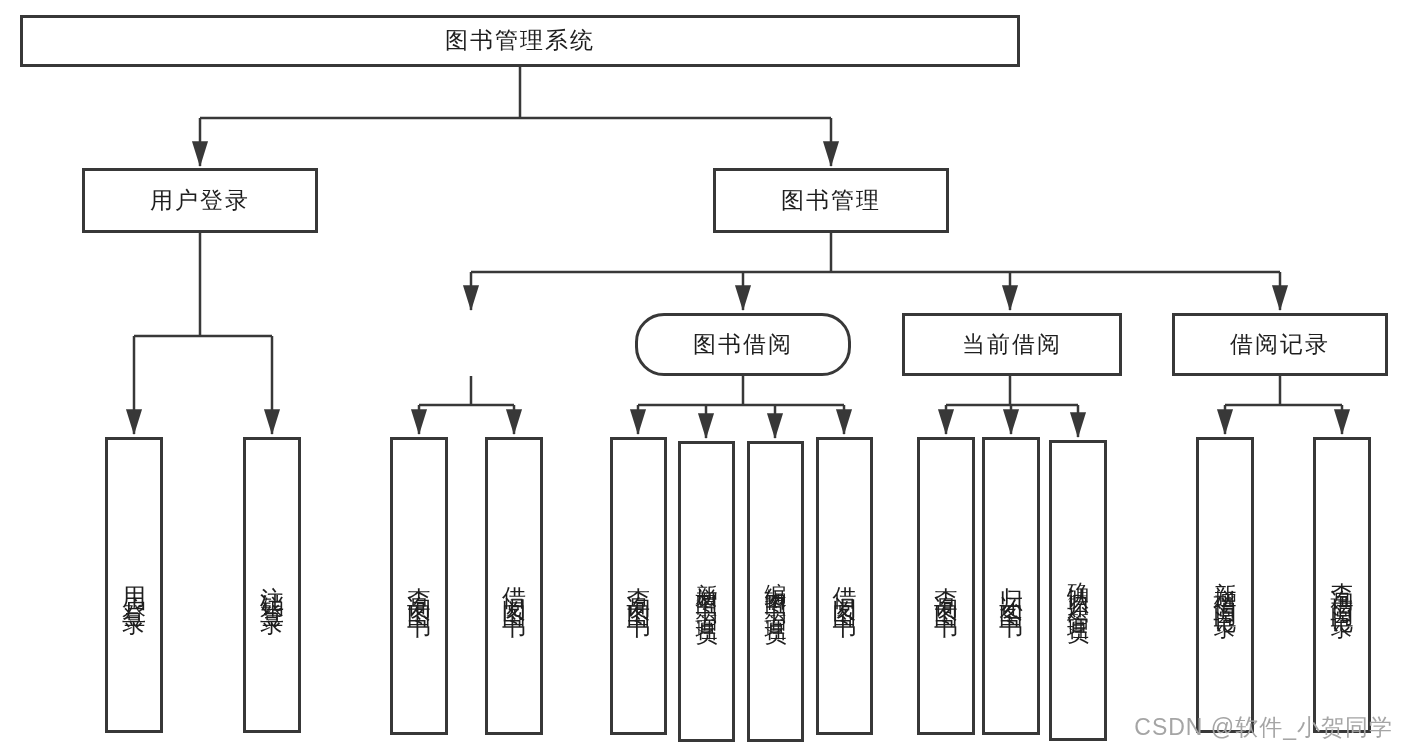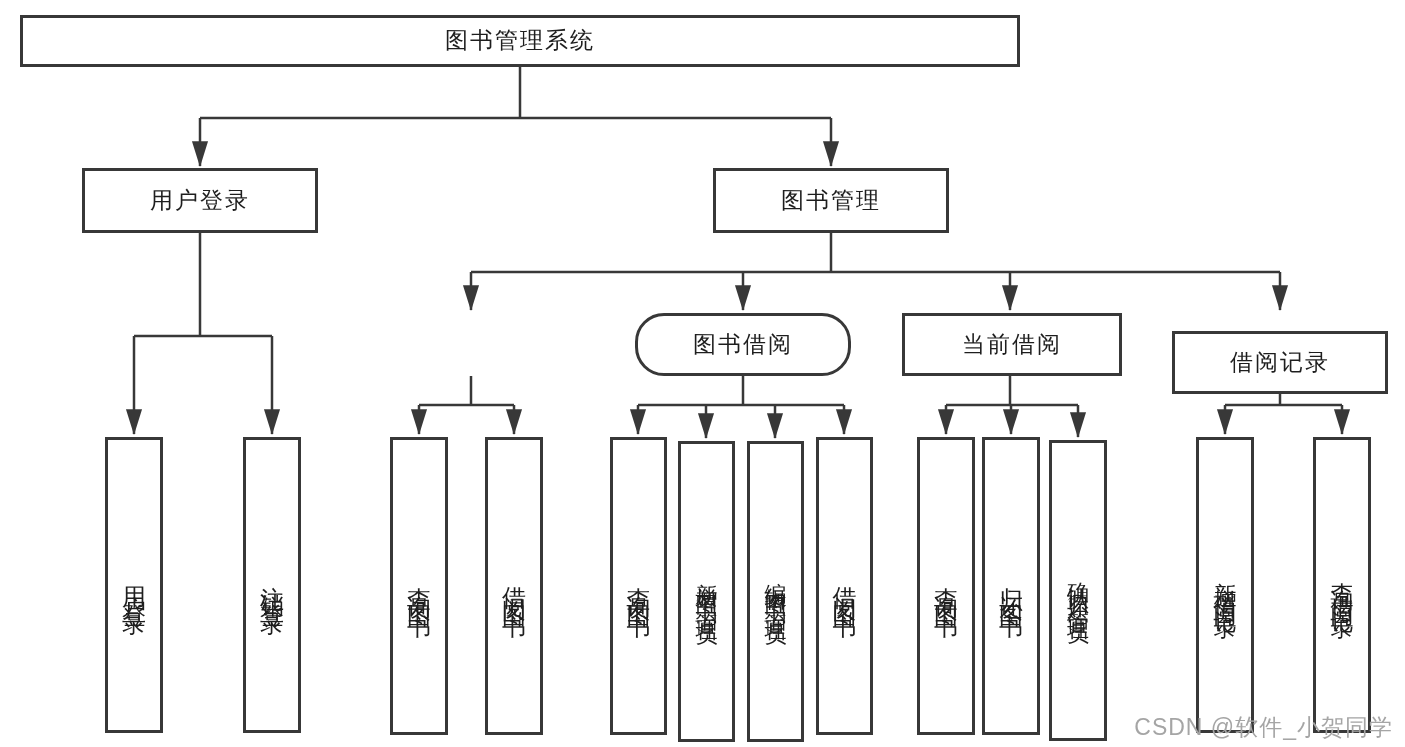--- a/index.html
+++ b/index.html
@@ -81,21 +81,21 @@
   <div class="node" style="left:713px; top:168px; width:236px; height:65px;text-align:center;">
     <span class="h-label">图书管理</span>
   </div>
 
   <div class="node" style="left:635px; top:313px; width:216px; height:63px;border-radius:29px;">
     <span class="h-label">图书借阅</span>
   </div>
   <div class="node" style="left:902px; top:313px; width:220px; height:63px;">
     <span class="h-label">当前借阅</span>
   </div>
-  <div class="node" style="left:1172px; top:331px; width:216px; height:63px;">
+  <div class="node" style="left:1172px; top:313px; width:216px; height:63px;">
     <span class="h-label">借阅记录</span>
   </div>
 
   <div class="node" style="left:105px; top:437px; width:58px; height:296px;">
     <span class="v-label">用户登录</span>
   </div>
   <div class="node" style="left:243px; top:437px; width:58px; height:296px;">
     <span class="v-label">注销登录</span>
   </div>
 

